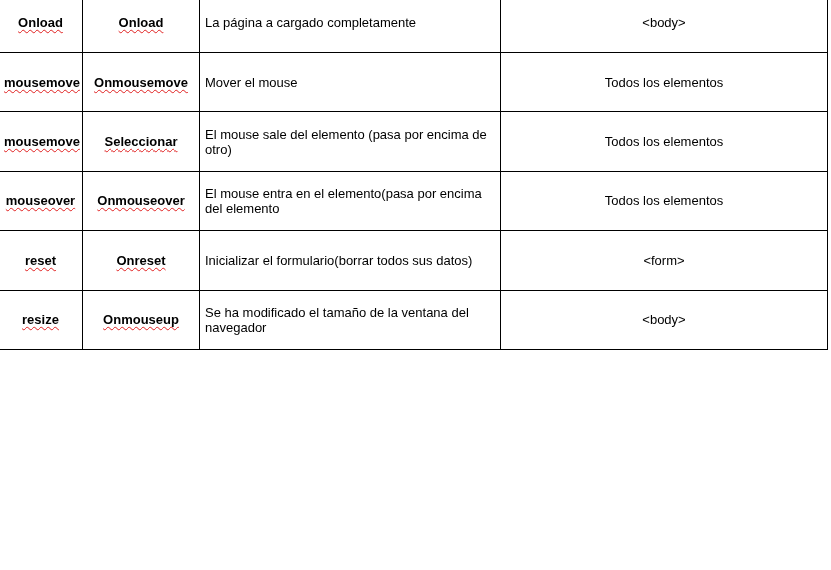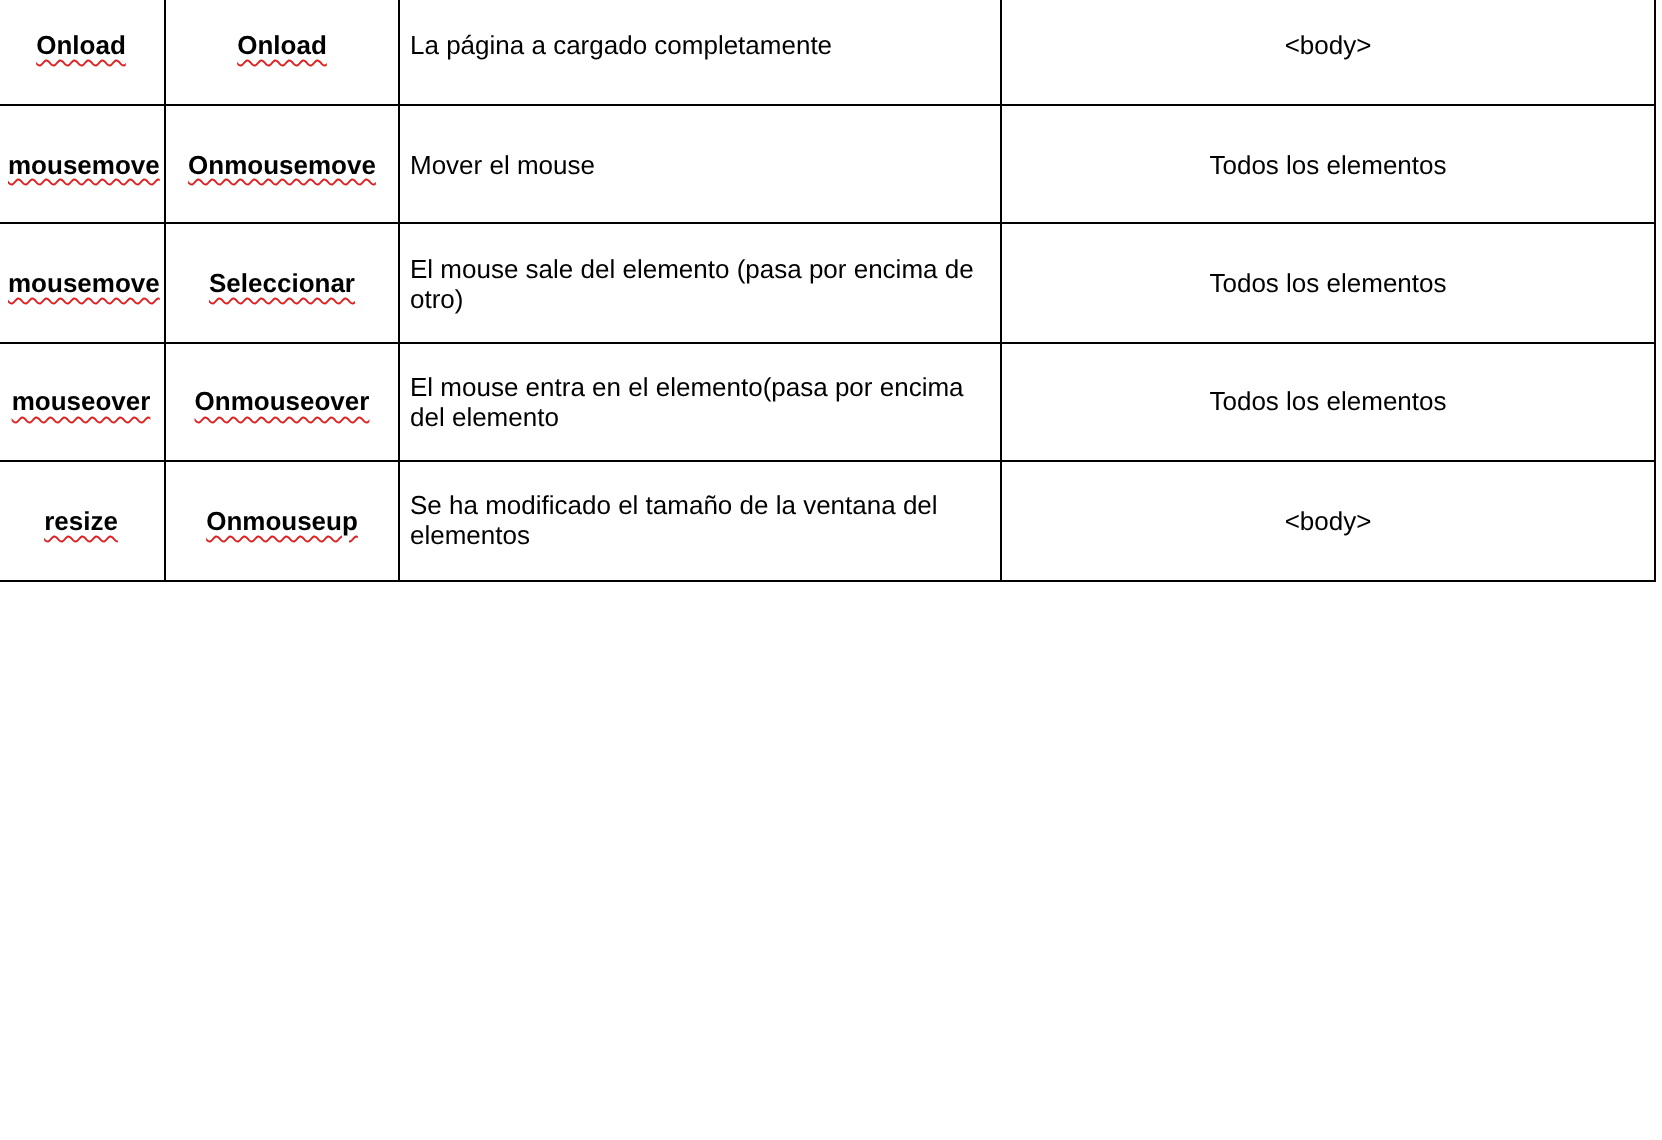--- a/index.html
+++ b/index.html
@@ -40,19 +40,25 @@
       <td class="c3"><span>El mouse sale del elemento (pasa por encima de otro)</span></td>
       <td class="c4"><span>Todos los elementos</span></td>
     </tr>
     <tr>
       <td class="c1"><span class="sq">mouseover</span></td>
       <td class="c2"><span class="sq">Onmouseover</span></td>
       <td class="c3"><span>El mouse entra en el elemento(pasa por encima del elemento</span></td>
       <td class="c4"><span>Todos los elementos</span></td>
     </tr>
     <tr>
+      <td class="c1"><span class="sq">reset</span></td>
+      <td class="c2"><span class="sq">Onreset</span></td>
+      <td class="c3"><span>Inicializar el formulario(borrar todos sus datos)</span></td>
+      <td class="c4"><span>&lt;form&gt;</span></td>
+    </tr>
+    <tr>
       <td class="c1"><span class="sq">resize</span></td>
       <td class="c2"><span class="sq">Onmouseup</span></td>
-      <td class="c3"><span>Se ha modificado el tamaño de la ventana del elementos</span></td>
+      <td class="c3"><span>Se ha modificado el tamaño de la ventana del navegador</span></td>
       <td class="c4"><span>&lt;body&gt;</span></td>
     </tr>
   </tbody>
 </table>
 
 </body></html>

